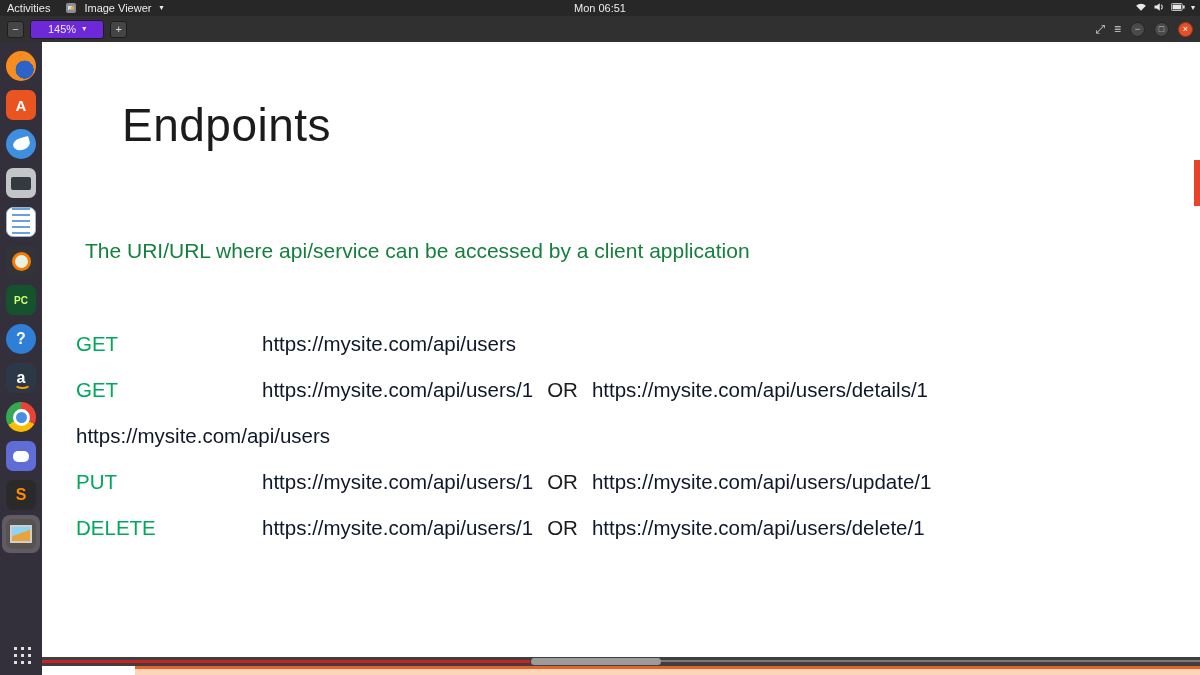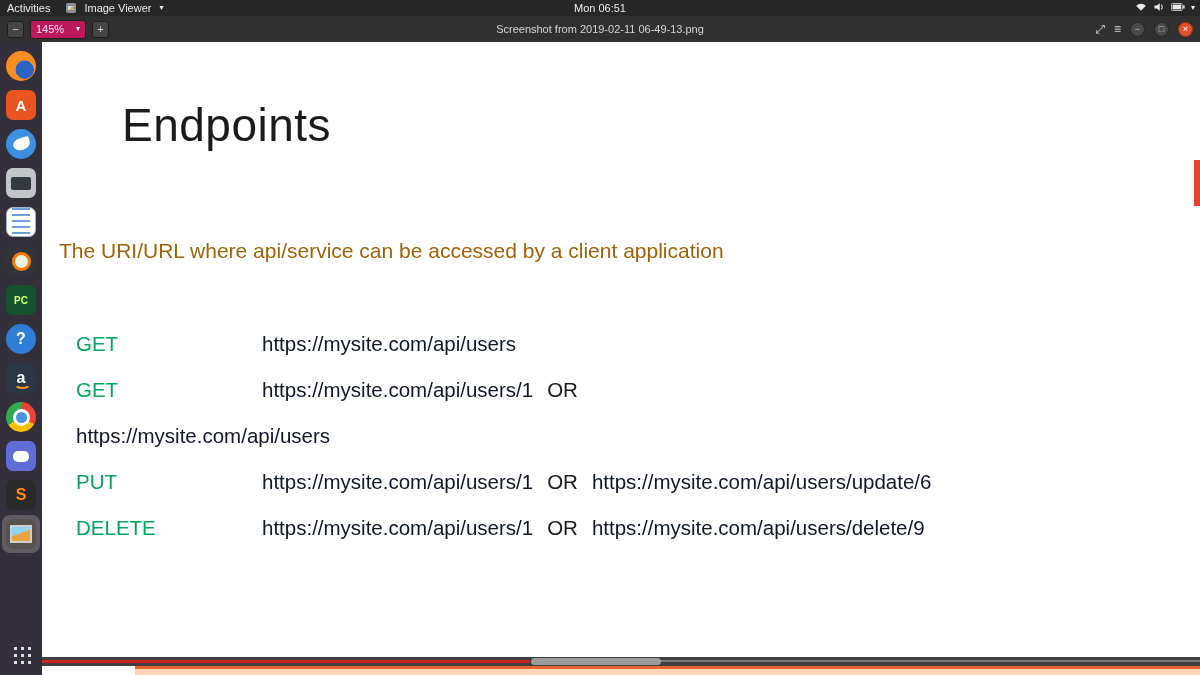--- a/index.html
+++ b/index.html
@@ -21,23 +21,23 @@
   .clock { position:absolute; left:50%; transform:translateX(-50%); top:0; line-height:16px; }
   .tray { position:absolute; right:5px; top:0; height:16px; display:flex; align-items:center; gap:6px; }
 
   
   .toolbar { position:fixed; left:0; top:16px; width:1200px; height:26px;
              background:#303030; display:flex; align-items:center; gap:6px;
              padding:0 7px; z-index:29; }
   .tb-btn { width:17px; height:17px; background:#454545; border:1px solid #1e1e1e;
             border-radius:3px; color:#d8d8d8; font-size:11px; line-height:14px;
             text-align:center; cursor:default; }
-  .zoom-combo { height:19px; min-width:56px; background:#be185d; border:1px solid #1e1e1e;
+  .zoom-combo { height:19px; min-width:56px; background:#6d28d9; border:1px solid #1e1e1e;
             border-radius:3px; color:#ececec; font-size:11px; display:flex;
-            align-items:center; justify-content:space-between; gap:6px; padding:0 5px; }
+            align-items:center; justify-content:space-between; gap:6px; padding:0 17px; }
   .tb-title { position:absolute; left:0; right:0; text-align:center; color:#d6d6d6;
             font-size:11px; pointer-events:none; }
   .tb-right { margin-left:auto; display:flex; align-items:center; gap:9px; z-index:2; }
   .tb-flat { color:#d8d8d8; font-size:12px; line-height:17px; }
   .wbtn { width:15px; height:15px; border-radius:50%; background:#4a4a4a;
           border:1px solid #242424; color:#c9c9c9; font-size:9px; line-height:13px;
           text-align:center; display:inline-block; }
   .wbtn.close { background:#e0532a; border-color:#a23414; color:#fff; }
 
   
@@ -81,21 +81,21 @@
         display:flex; align-items:center; justify-content:center; }
   .show-apps .grid { width:20px; height:20px;
         background-image:radial-gradient(#dedede 1.6px, transparent 1.9px);
         background-size:7px 7px; background-position:1px 1px; }
 
   
   .viewer { position:fixed; left:42px; top:42px; width:1158px; height:633px;
             background:#fff; z-index:10;text-decoration:underline; }
   .slide-title { position:absolute; left:80px; top:56px; font-size:46px; color:#1b1b1b;
             letter-spacing:.5px; }
-  .slide-sub { position:absolute; left:17px; top:197px; font-size:21px; color:#a16207; }
+  .slide-sub { position:absolute; left:43px; top:197px; font-size:21px; color:#15803d; }
   .endpoints { position:absolute; left:34px; top:290px; display:flex; flex-direction:column;
             gap:23px; font-size:20.5px; line-height:23px; }
   .ep-row { display:flex; align-items:baseline; }
   .ep-method { width:186px; color:#00a75c; }
   .ep-url { color:#0f172a; }
   .ep-or { color:#1b1b1b; margin:0 14px; }
 
   
   .right-marker { position:absolute; right:0; top:118px; width:6px; height:46px; background:#e8442a; }
 
@@ -141,21 +141,20 @@
   </div>
 </div>
 
 <div class="toolbar">
   <button class="tb-btn">−</button>
   <div class="zoom-combo">
     <span>145%</span>
     <span class="caret">▾</span>
   </div>
   <button class="tb-btn">+</button>
-  <div class="tb-title">Screenshot from 2019-02-11 06-49-13.png</div>
   <div class="tb-right">
     <span class="tb-flat">⤢</span>
     <span class="tb-flat">≡</span>
     <span class="wbtn">−</span>
     <span class="wbtn">□</span>
     <span class="wbtn close">×</span>
   </div>
 </div>
 
 <div class="dock">
@@ -211,37 +210,38 @@
     <div class="ep-row">
       <span class="ep-method">GET</span>
       <span class="ep-url">https://mysite.com/api/users</span>
       <span class="ep-or"></span>
       <span class="ep-url"></span>
     </div>
     <div class="ep-row">
       <span class="ep-method">GET</span>
       <span class="ep-url">https://mysite.com/api/users/1</span>
       <span class="ep-or">OR</span>
+      <span class="ep-url">https://mysite.com/api/users/details/1</span>
     </div>
     <div class="ep-row">
       <span class="ep-url">https://mysite.com/api/users</span>
       <span class="ep-or"></span>
       <span class="ep-url"></span>
     </div>
     <div class="ep-row">
       <span class="ep-method">PUT</span>
       <span class="ep-url">https://mysite.com/api/users/1</span>
       <span class="ep-or">OR</span>
-      <span class="ep-url">https://mysite.com/api/users/update/6</span>
+      <span class="ep-url">https://mysite.com/api/users/update/1</span>
     </div>
     <div class="ep-row">
       <span class="ep-method">DELETE</span>
       <span class="ep-url">https://mysite.com/api/users/1</span>
       <span class="ep-or">OR</span>
-      <span class="ep-url">https://mysite.com/api/users/delete/9</span>
+      <span class="ep-url">https://mysite.com/api/users/delete/1</span>
     </div>
   </div>
 
   <div class="right-marker"></div>
 
   <div class="h-scroll">
     <div class="h-red"></div>
     <div class="h-rest"></div>
     <div class="h-handle"></div>
   </div>

